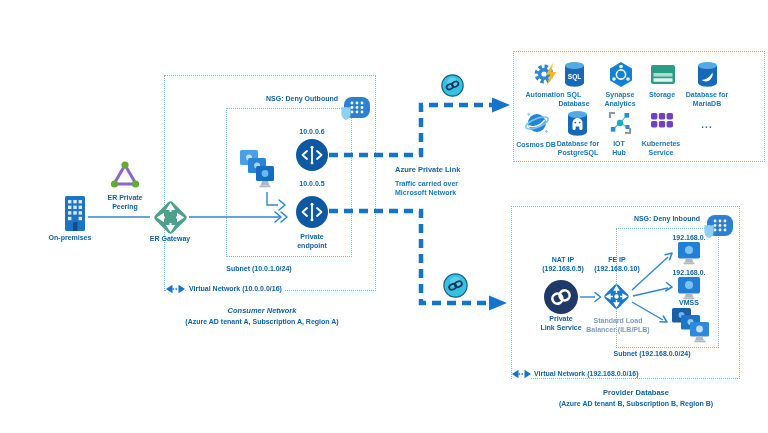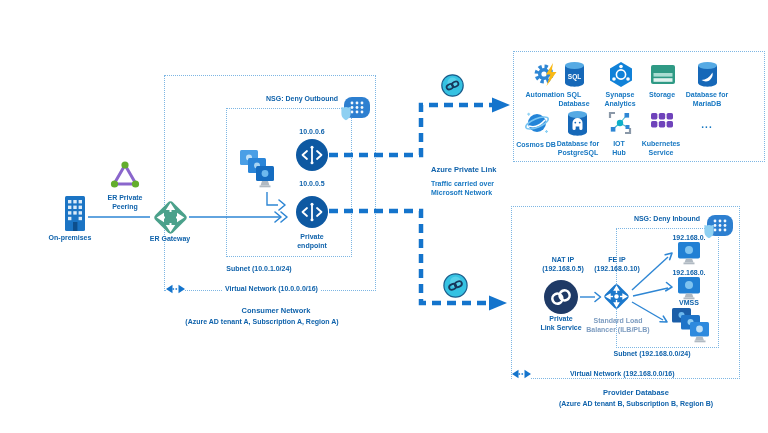--- a/index.html
+++ b/index.html
@@ -4,21 +4,21 @@
 <style>
   html,body{margin:0;padding:0;background:#fff;}
   .stage{position:relative;width:768px;height:433px;background:#ffffff;overflow:hidden;
          font-family:"Liberation Sans",sans-serif;}
   .box{position:absolute;border:1px dotted #7db6e3;z-index:1;}
   .wires{position:absolute;left:0;top:0;z-index:2;}
   .icon{position:absolute;z-index:3;}
   .t{position:absolute;z-index:4;font:600 7px/1.35 "Liberation Sans",sans-serif;
      color:#1878c2;text-align:center;white-space:pre-line;}
   .b{font-weight:700;color:#0f62ab;}
-  .left{text-align:left;margin-left:36px;}
+  .left{text-align:left;}
   .right{text-align:right;}
   .muted{color:#7d9cc0;font-weight:600;}
   .title{font-size:7.5px;}
   .onwhite{background:#fff;padding:0 2px;}
   .dots{font:700 10px/1 "Liberation Sans",sans-serif;color:#1878c2;letter-spacing:1px;}
 </style>
 </head>
 <body>
 
 <div class="stage">
@@ -159,21 +159,21 @@
 
   <div class="t b" style="left:209px;top:264px;width:100px;">Subnet (10.0.1.0/24)</div>
 
   <svg class="icon" style="left:166px;top:284px;background:#fff;" width="19" height="10" viewBox="0 0 19 10">
     <polygon points="0,5 6.5,0.8 6.5,9.2" fill="#1474cc"></polygon>
     <polygon points="19,5 12.5,0.8 12.5,9.2" fill="#1474cc"></polygon>
     <line x1="6.5" y1="5" x2="12.5" y2="5" stroke="#1474cc" stroke-width="1.6" stroke-dasharray="1.6 1.4"></line>
   </svg>
   <div class="t b left onwhite" style="left:187px;top:284px;">Virtual Network (10.0.0.0/16)</div>
 
-  <div class="t b title" style="left:196px;top:306px;width:160px;">Consumer Network</div>
+  <div class="t b title" style="left:182px;top:306px;width:160px;font-style:italic;">Consumer Network</div>
   <div class="t b" style="left:112px;top:317px;width:300px;">(Azure AD tenant A, Subscription A, Region A)</div>
 
   <svg class="icon" style="left:441px;top:74px;" width="23" height="23" viewBox="0 0 23 23">
     <circle cx="11.5" cy="11.5" r="10.7" fill="#35c2e2" stroke="#1b5e8c" stroke-width="1.2"></circle>
     <circle cx="11.5" cy="8.5" r="5" fill="#6fdbf0" opacity="0.6"></circle>
     <g transform="rotate(-25 11.5 11.5)" stroke="#17395e" stroke-width="1.7" fill="none">
       <ellipse cx="8.6" cy="11.5" rx="3.4" ry="2.5"></ellipse>
         <ellipse cx="14.4" cy="11.5" rx="3.4" ry="2.5"></ellipse>
     </g>
   </svg>

